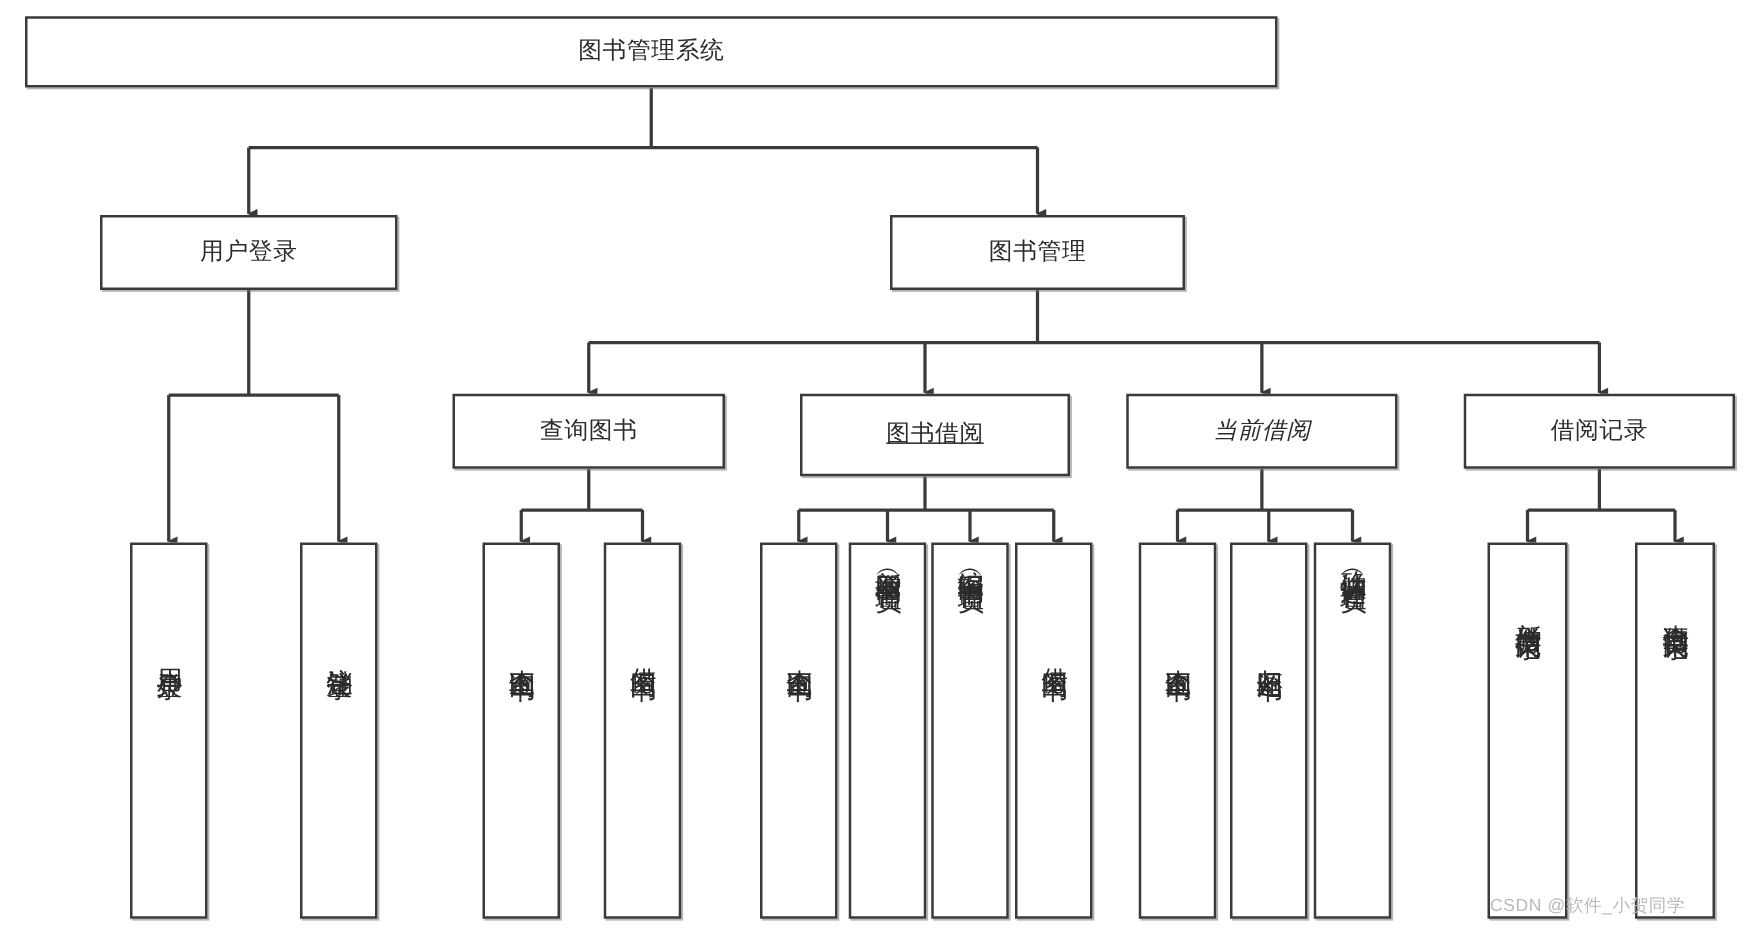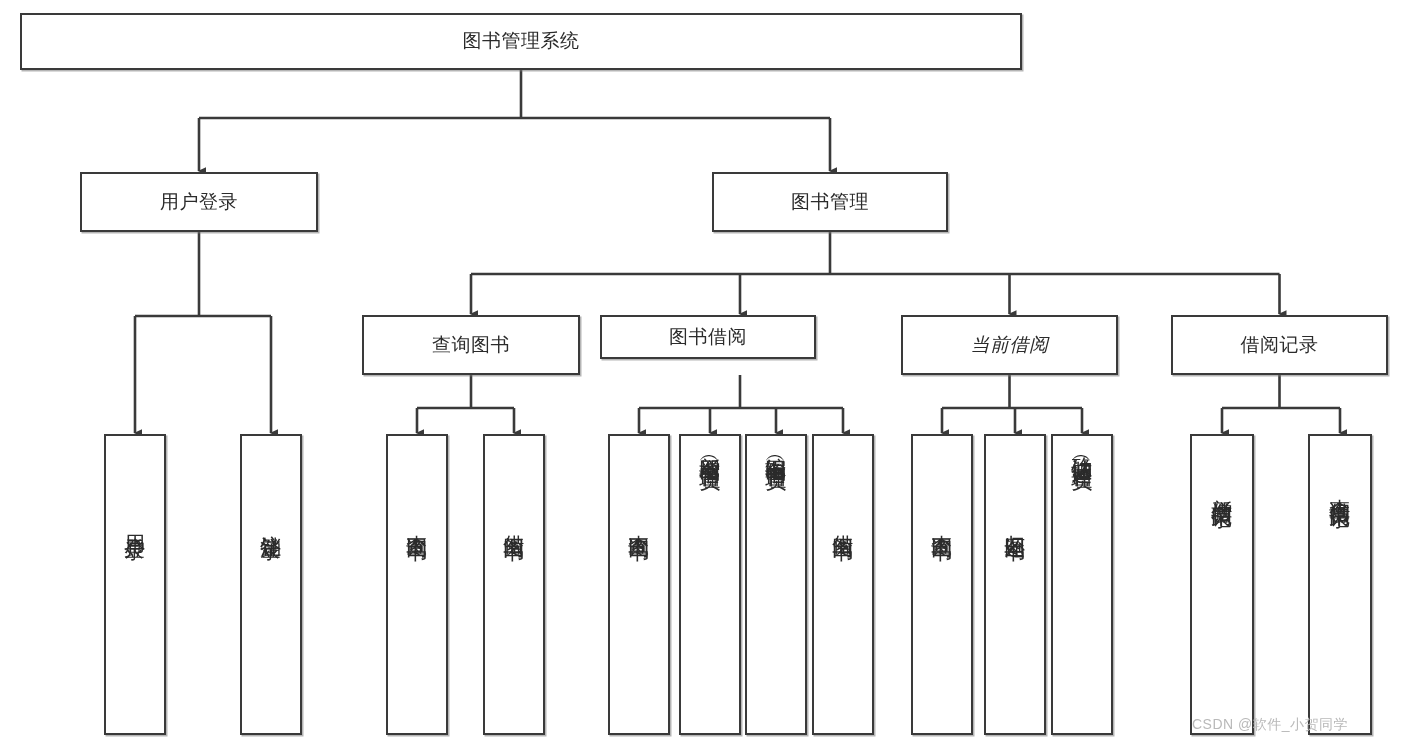--- a/index.html
+++ b/index.html
@@ -120,21 +120,21 @@
   <div id="node-host">
       <div class="node branch" id="node-user-login" style="left: 80px; top: 172px; width: 238px; height: 60px;">
         <span class="lbl">用户登录</span>
       </div>
       <div class="node branch" id="node-book-manage" style="left: 712px; top: 172px; width: 236px; height: 60px;">
         <span class="lbl">图书管理</span>
       </div>
       <div class="node branch" id="node-new-book-rec" style="left: 362px; top: 315px; width: 218px; height: 60px;">
         <span class="lbl">查询图书</span>
       </div>
-      <div class="node branch" id="node-book-borrow" style="left: 600px; top: 315px; width: 216px; height: 44px;">
+      <div class="node branch" id="node-book-borrow" style="left: 640px; top: 315px; width: 216px; height: 66px; text-decoration: underline;">
         <span class="lbl">图书借阅</span>
       </div>
       <div class="node branch" id="node-current-borrow" style="left: 901px; top: 315px; width: 217px; height: 60px; font-style: italic;">
         <span class="lbl">当前借阅</span>
       </div>
       <div class="node branch" id="node-borrow-record" style="left: 1171px; top: 315px; width: 217px; height: 60px; justify-content: center;">
         <span class="lbl">借阅记录</span>
       </div>
       <div class="node leaf mid" id="node-leaf-user-login" style="left: 104px; top: 434px; width: 62px; height: 301px;">
         <span class="lbl">用户登录</span>

